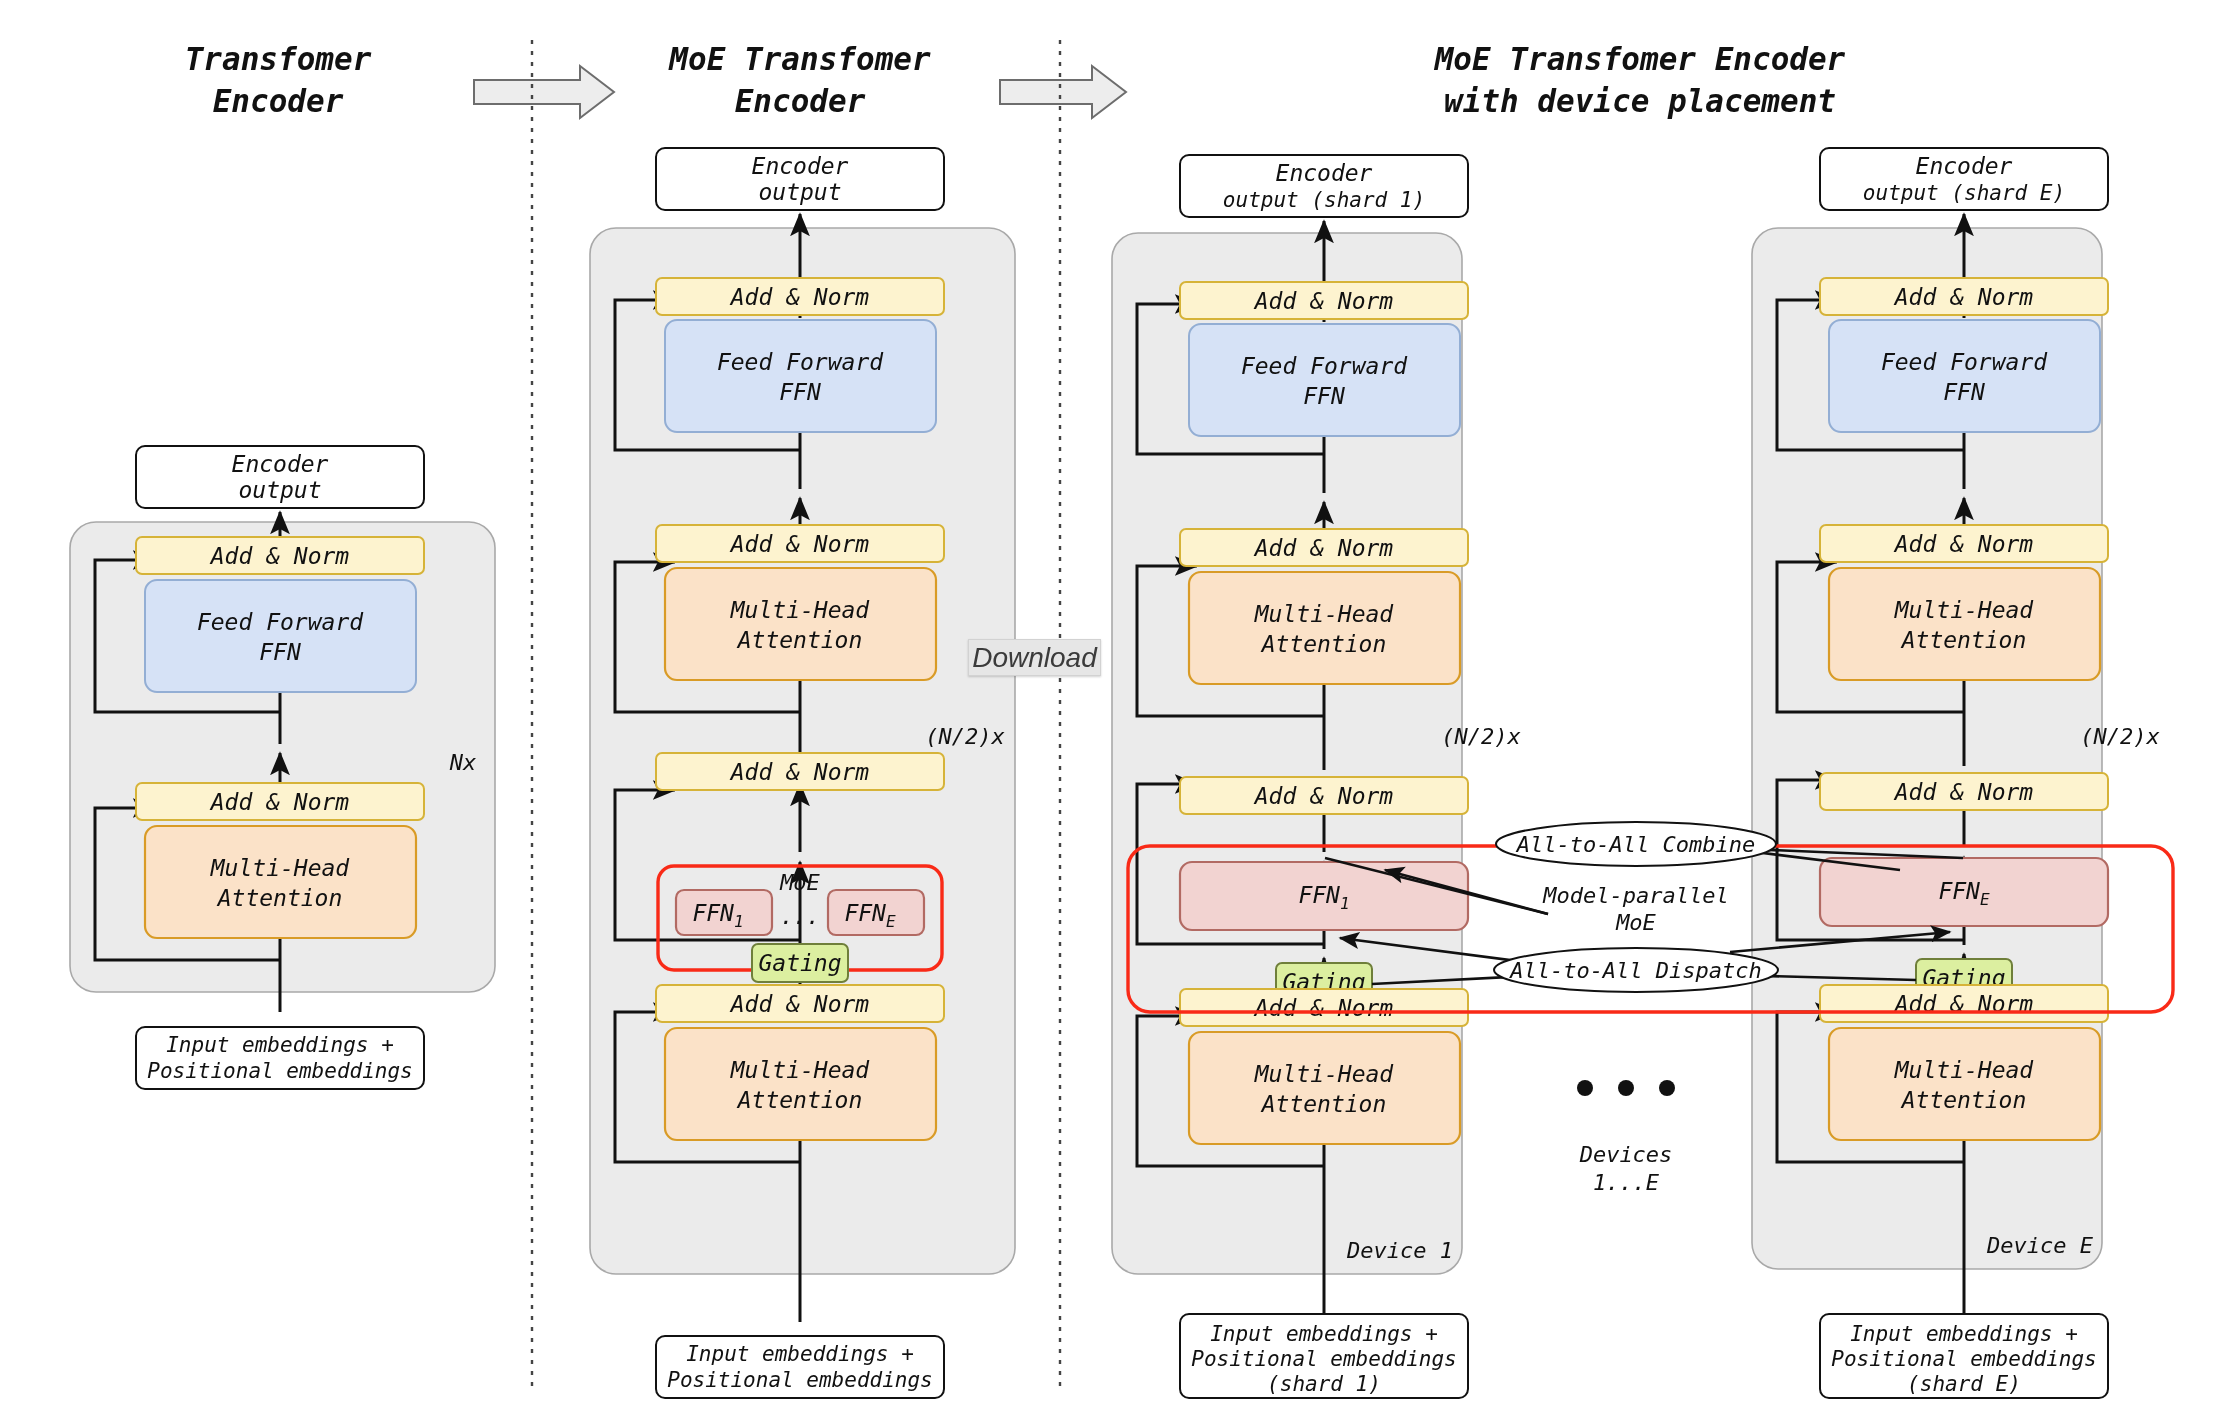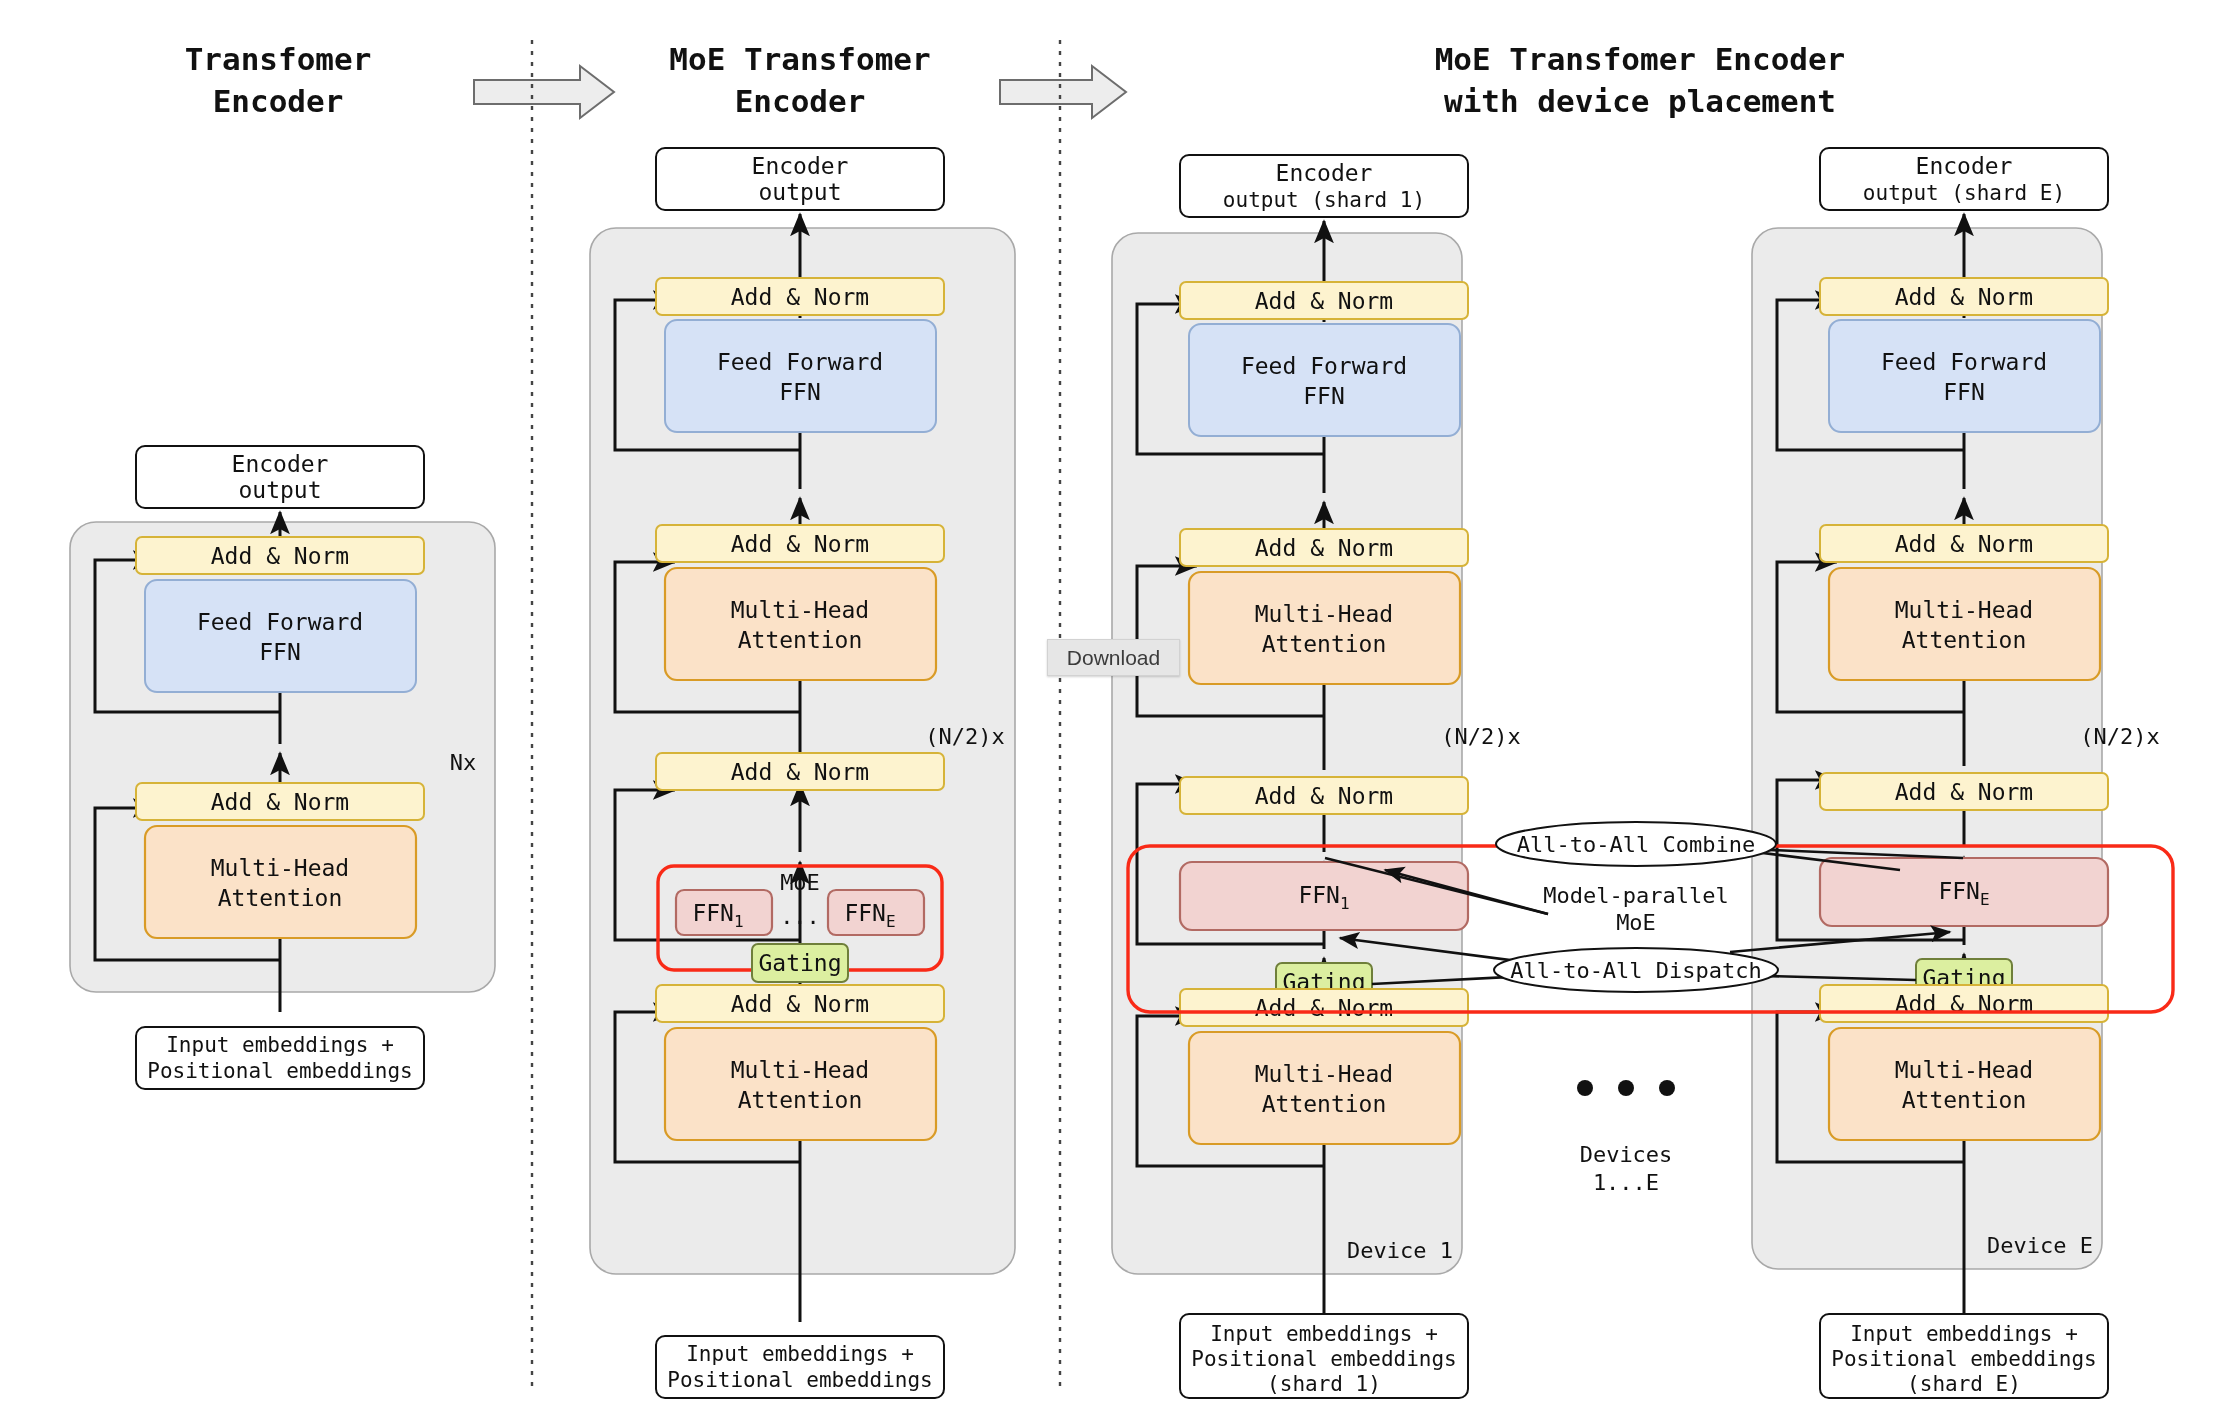--- a/index.html
+++ b/index.html
@@ -1,21 +1,21 @@
 <!DOCTYPE html>
 <html><head>
 <meta charset="utf-8">
 <style>
   html,body{margin:0;padding:0;background:#ffffff;}
   body{
     width:2240px;height:1422px;position:relative;overflow:hidden;
     font-family:"DejaVu Sans Mono","Liberation Mono",monospace;
     color:#0b0b0b;
   }
-  #stage{position:absolute;inset:0;width:2240px;height:1422px;}
+  #stage{position:absolute;inset:0;width:2240px;height:1422px;font-style:italic;}
   svg#diagram{position:absolute;left:0;top:0;width:2240px;height:1422px;}
 
   .ttl{
     font-family:"DejaVu Sans Mono","Liberation Mono",monospace;
     font-size:31px;font-weight:700;fill:#111;text-anchor:middle;letter-spacing:0px;
   }
   .boxtxt{
     font-family:"DejaVu Sans Mono","Liberation Mono",monospace;
     font-size:23px;fill:#111;text-anchor:middle;
   }
@@ -35,25 +35,25 @@
   .moeoutline{fill:none;stroke:#f92a17;stroke-width:3.4;}
   .ell{fill:#ffffff;stroke:#111;stroke-width:2;}
   .ln{stroke:#111;stroke-width:3;fill:none;}
   .ln-thin{stroke:#111;stroke-width:2.6;fill:none;}
   .divider{stroke:#444;stroke-width:2.4;stroke-dasharray:4 7;fill:none;}
   .bigarrow{fill:#ededed;stroke:#6d6d6d;stroke-width:2;}
   .dot{fill:#111;}
 
   
   #download-chip{
-    position:absolute;left:1047px;top:639px;width:131px;height:35px;
+    position:absolute;left:968px;top:639px;width:131px;height:35px;
     background:#e6e6e6;border:1px solid #d2d2d2;
     display:flex;align-items:center;justify-content:center;
     font-family:"Liberation Sans","DejaVu Sans",sans-serif;
-    font-size:21px;color:#3b3b3b;box-shadow:0 1px 2px rgba(0,0,0,.18);
+    font-size:28px;color:#3b3b3b;box-shadow:0 1px 2px rgba(0,0,0,.18);
   }
 </style>
 </head>
 <body>
 
 <div id="stage">
 
 <svg id="diagram" viewBox="0 0 2240 1422">
   <defs>
     <marker id="arrowhead" markerWidth="9" markerHeight="9" refX="7.4" refY="3.6" orient="auto" markerUnits="strokeWidth">

